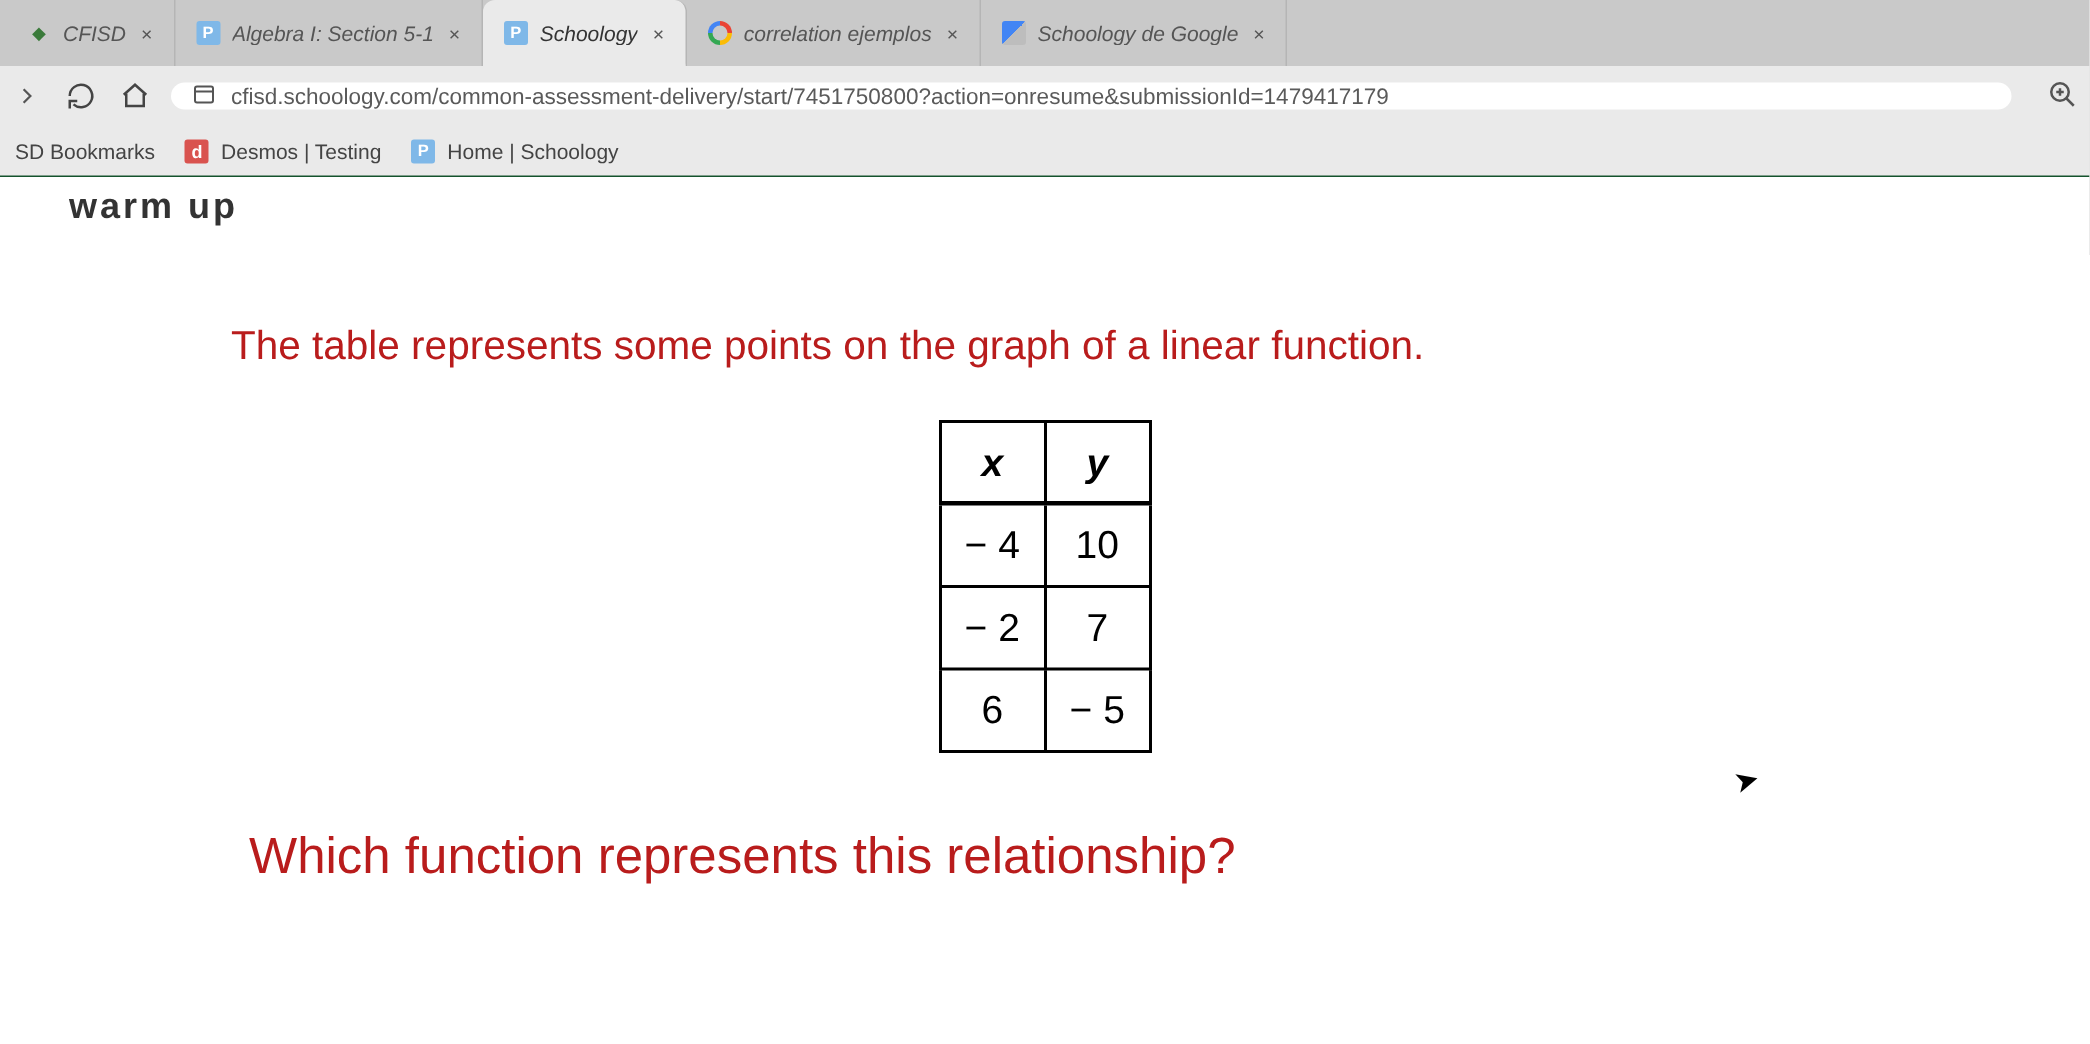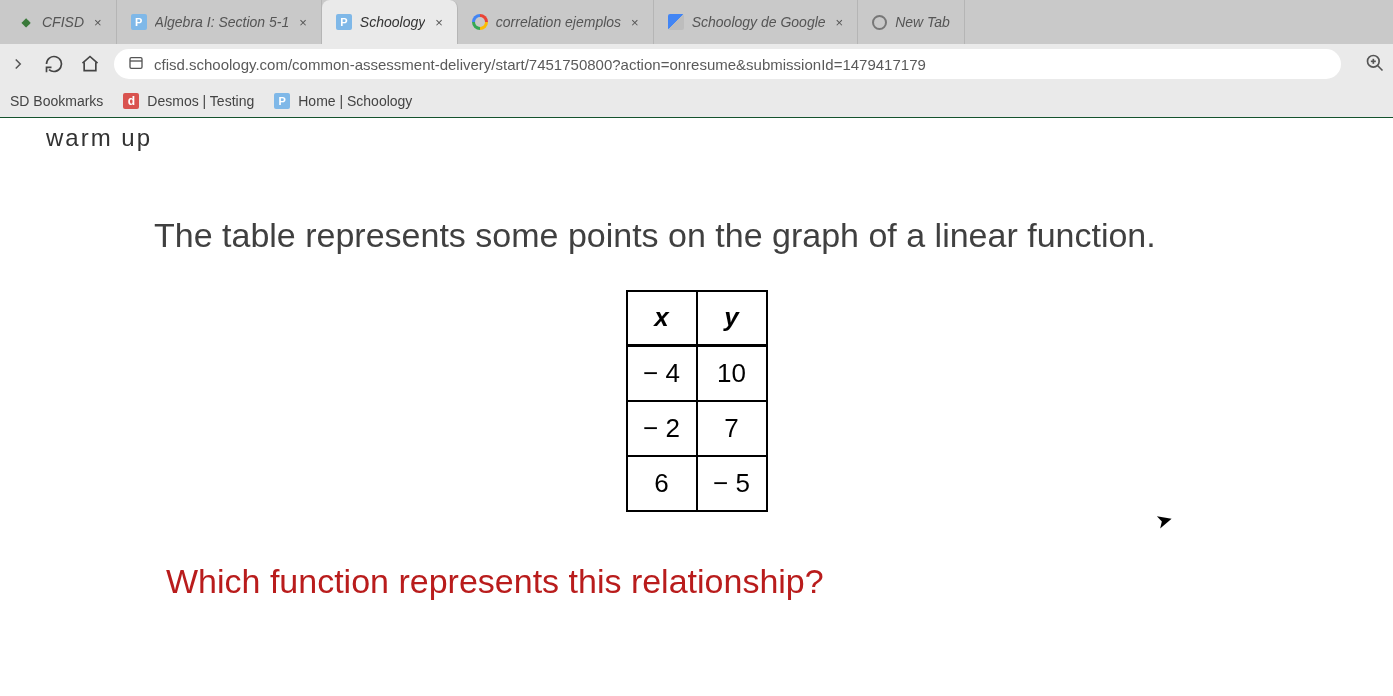--- a/index.html
+++ b/index.html
@@ -97,21 +97,21 @@
     align-items: center;
     justify-content: center;
     color: #444;
   }
   .urlbar {
     flex: 1;
     display: flex;
     align-items: center;
     background: #fff;
     border-radius: 18px;
-    height: 30px;
+    height: 18px;
     padding: 0 14px;
     font-size: 15px;
     color: #5a5a5a;
   }
   .urlbar .site-icon {
     margin-right: 10px;
     color:#555;
     font-size:14px;
   }
   .zoom-icon {
@@ -147,25 +147,25 @@
     height: calc(696px - 44px - 40px - 34px);
     padding: 6px 46px 0 46px;
     position: relative;
   }
   .warmup {
     font-size: 24px;
     letter-spacing: 2px;
     color: #333;
     margin-bottom: 60px;
     margin-left: 0;
-    font-weight: 400;
+    font-weight: 700;
   }
   .question {
-    font-size: 34px;
-    color: #404040;
+    font-size: 27px;
+    color: #b91c1c;
     margin-left: 108px;
     margin-bottom: 30px;
     line-height: 1.4;
   }
   .data-table {
     margin: 0 auto 50px auto;
     border-collapse: collapse;
   }
   .data-table td, .data-table th {
     border: 2px solid #000;
@@ -219,24 +219,20 @@
   </div>
   <div class="tab">
     <span class="favicon g-multi"></span>
     <span class="tab-title">correlation ejemplos</span>
     <span class="close">×</span>
   </div>
   <div class="tab">
     <span class="favicon translate"></span>
     <span class="tab-title">Schoology de Google</span>
     <span class="close">×</span>
-  </div>
-  <div class="tab">
-    <span class="favicon newtab"></span>
-    <span class="tab-title">New Tab</span>
   </div>
 </div>
 
 <div class="navbar">
   <span class="nav-icon">
     <svg viewBox="0 0 24 24" width="18" height="18" fill="none" stroke="#555" stroke-width="2">
         <path d="M9 6l6 6-6 6"></path>
       </svg>
   </span>
   <span class="nav-icon">

